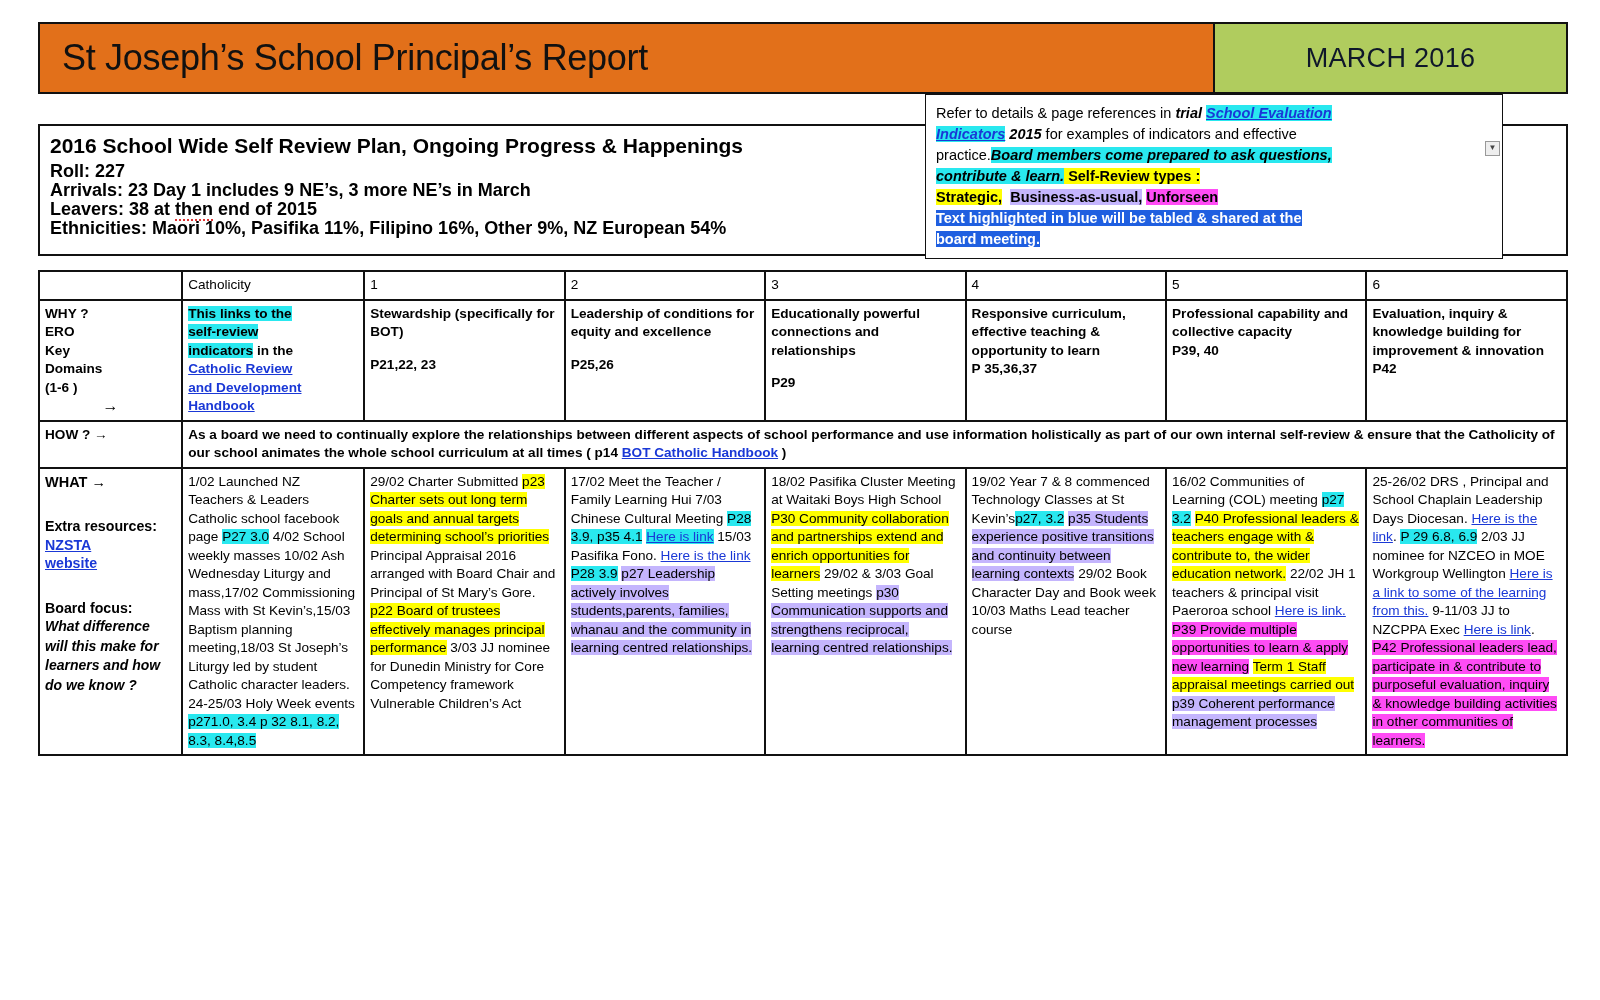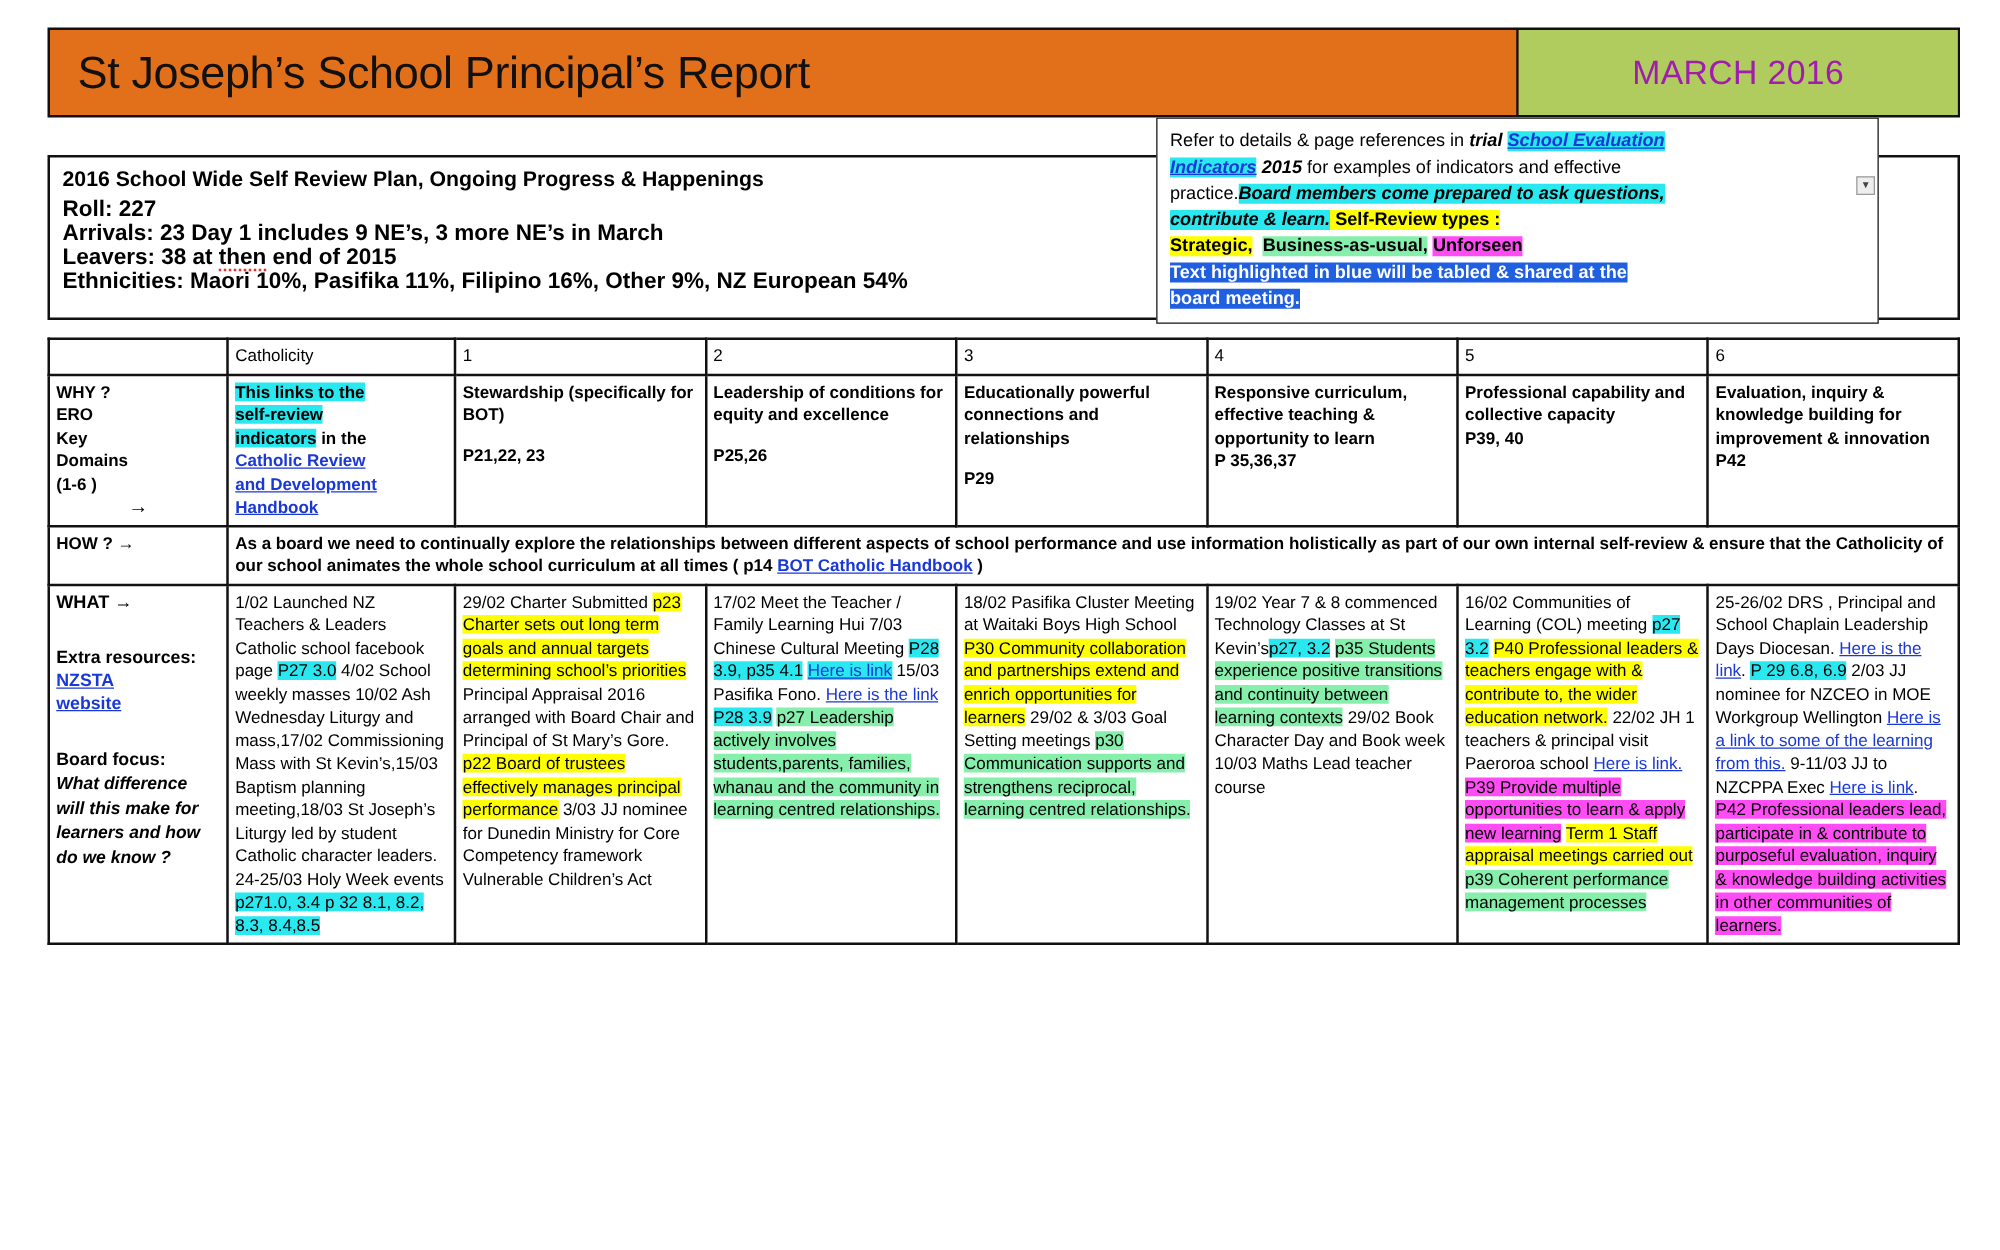--- a/index.html
+++ b/index.html
@@ -49,37 +49,37 @@
   .banner-right {
     background: #b0cc5e;
     flex: 1 1 auto;
     display: flex;
     align-items: center;
     justify-content: center;
     box-sizing: border-box;
   }
   .banner-right-title {
     font-size: 27px;
-    color: #a21caf;
+    color: #0f172a;
     letter-spacing: 0.3px;
   }
 
   
   .topbox {
     position: relative;
     margin-top: 30px;
     width: 1530px;
     border: 2px solid #111;
     box-sizing: border-box;
     padding: 8px 10px 10px 10px;
     min-height: 132px;
   }
   .topbox h2 {
     margin: 0 0 4px 0;
-    font-size: 17px;
+    font-size: 21px;
     font-weight: bold;
   }
   .topbox p {
     margin: 0;
     font-size: 18px;
     font-weight: bold;
     line-height: 19px;
   }
   .underline-dotted {
     border-bottom: 2px dotted #d33;
@@ -106,21 +106,21 @@
     height: 13px;
     border: 1px solid #999;
     background: #eee;
     font-size: 8px;
     line-height: 11px;
     text-align: center;
     color: #444;
   }
   .hl-cyan { background: #29e8ef; }
   .hl-yellow { background: #ffff00; }
-  .hl-green { background: #86efac; }
+  .hl-green { background: #c4b5fd; }
   .hl-magenta { background: #ff4cf5; }
   .hl-blue { background: #1f5fe0; color: #fff; }
   .link { color: #1a38d6; text-decoration: underline; }
   .ital { font-style: italic; }
   .bold { font-weight: bold; }
 
   
   table.grid {
     margin-top: 14px;
     width: 1530px;

